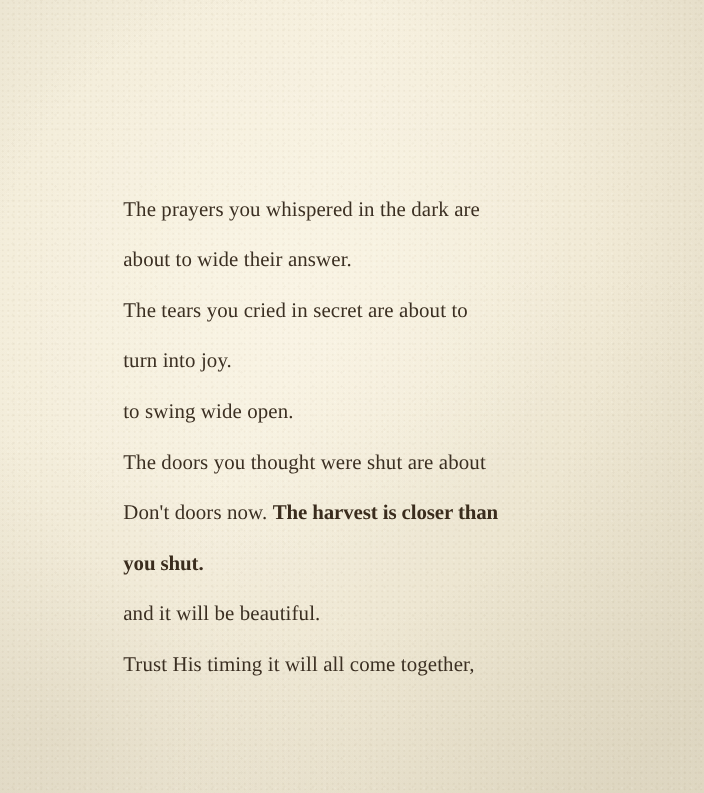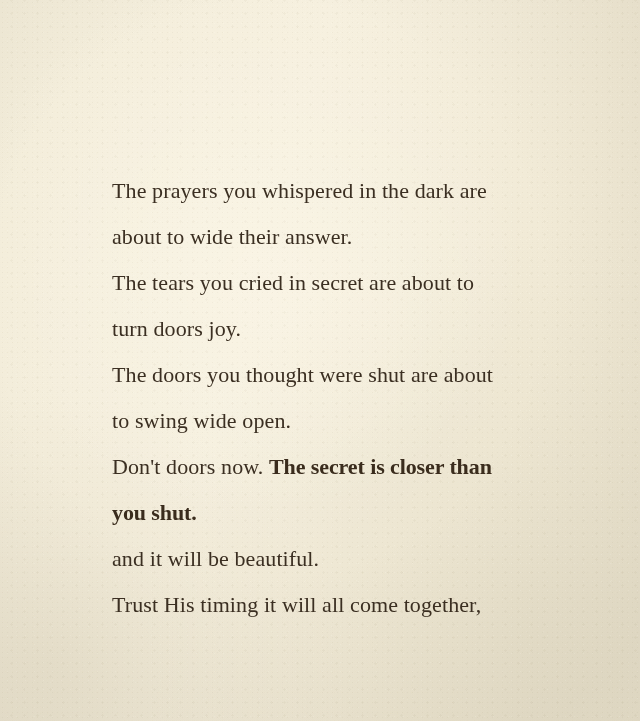--- a/index.html
+++ b/index.html
@@ -54,21 +54,21 @@
     inset: 0;
     pointer-events: none;
     background: radial-gradient(ellipse 78% 72% at 42% 40%, rgba(255,255,255,0.10) 0%, rgba(255,255,255,0) 55%, rgba(120,108,82,0.10) 100%);
   }
   .poem {
     position: absolute;
     left: 112px;
     top: 168px;
     width: 430px;
     color: #3b2f22;
-    font-size: 22px;
+    font-size: 19px;
     line-height: 46px;
     letter-spacing: .1px;
   }
   .line {
     white-space: nowrap;
   }
   strong.emph {
     font-weight: bold;
     color: #3a2c1d;
     letter-spacing: -0.1px;
@@ -79,21 +79,21 @@
 
 <div class="canvas">
   <div class="grain"></div>
   <div class="grain2"></div>
   <div class="vignette"></div>
 
   <div class="poem">
     <div class="line">The prayers you whispered in the dark are</div>
     <div class="line">about to wide their answer.</div>
     <div class="line">The tears you cried in secret are about to</div>
-    <div class="line">turn doors joy.</div>
+    <div class="line">turn into joy.</div>
+    <div class="line">to swing wide open.</div>
     <div class="line">The doors you thought were shut are about</div>
-    <div class="line">to swing wide open.</div>
-    <div class="line"><span>Don't doors now. </span><strong class="emph">The secret is closer than</strong></div>
+    <div class="line"><span>Don't doors now. </span><strong class="emph">The harvest is closer than</strong></div>
     <div class="line"><strong class="emph">you shut.</strong></div>
     <div class="line">and it will be beautiful.</div>
     <div class="line">Trust His timing it will all come together,</div>
   </div>
 </div>
 
 </body></html>

